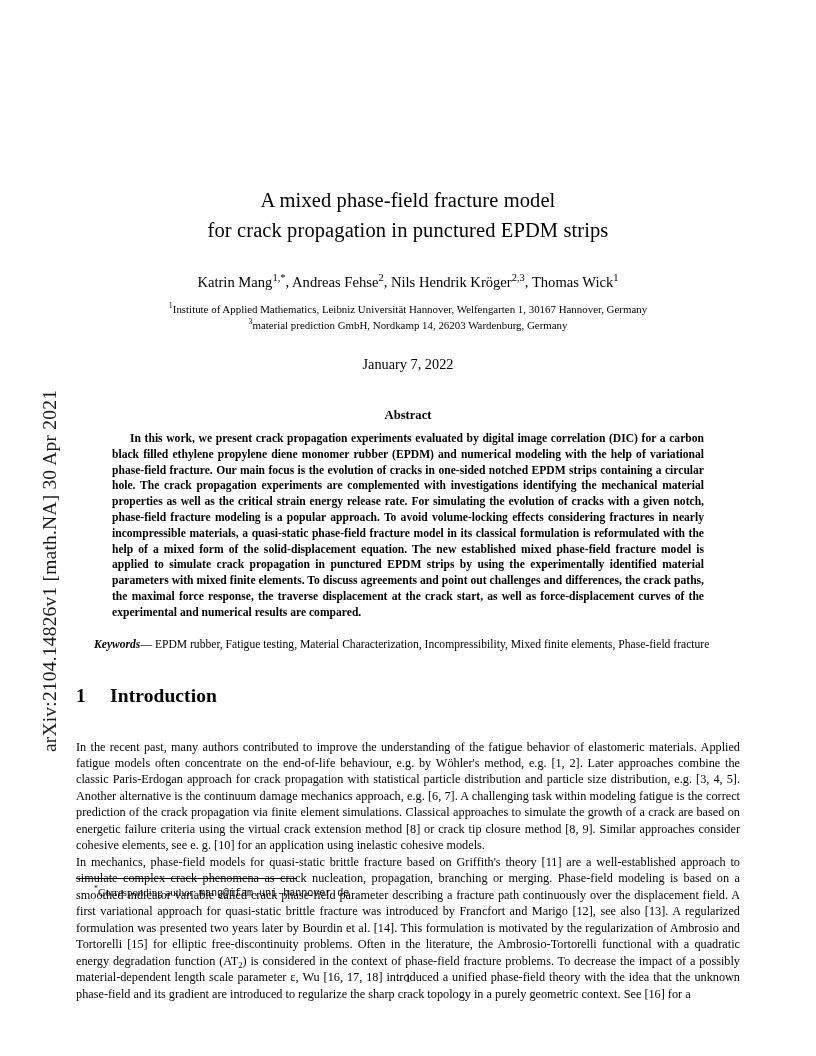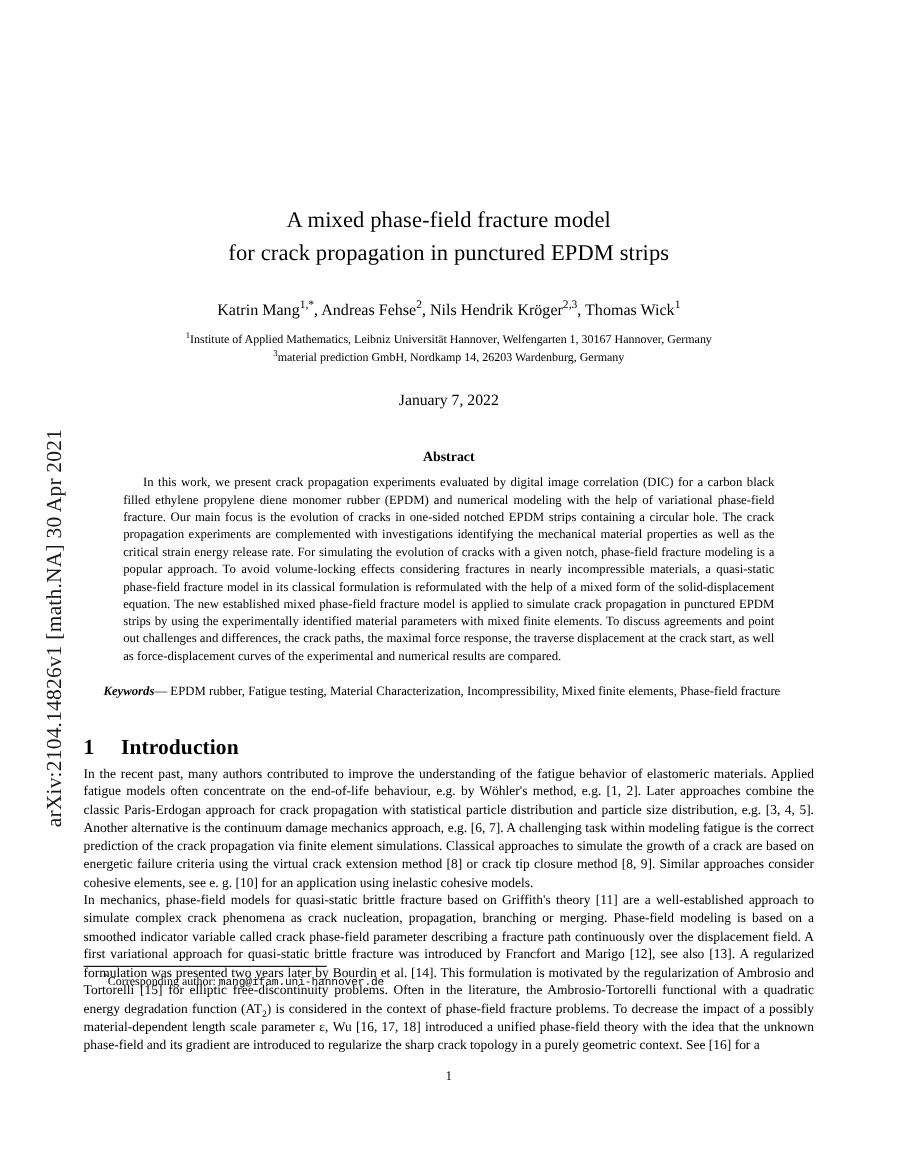--- a/index.html
+++ b/index.html
@@ -92,20 +92,21 @@
     font-size: 12.6px;
     margin-bottom: 8px;
   }
   .abstract-body {
     font-size: 11.6px;
     line-height: 1.365;
     text-align: justify;
     text-justify: inter-word;
     text-indent: 18px;
     hyphens: manual;
+    font-weight: bold;
   }
 
   
   .keywords {
     margin-top: 16px;
     font-size: 11.6px;
     line-height: 1.37;
     text-align: justify;
     text-indent: 18px;
   }
@@ -124,21 +125,21 @@
   .section-head .secnum {
     display: inline-block;
     min-width: 34px;
   }
 
   .body-par {
     font-size: 12.25px;
     line-height: 1.345;
     text-align: justify;
     text-justify: inter-word;
-    margin-top: 4px;
+    margin-top: 32px;
     hyphens: manual;
   }
   .body-par.tight { margin-top: 0px; }
 
   
   .footnote-area {
     position: absolute;
     left: 0px;
     top: 878px;
     width: 664px;

